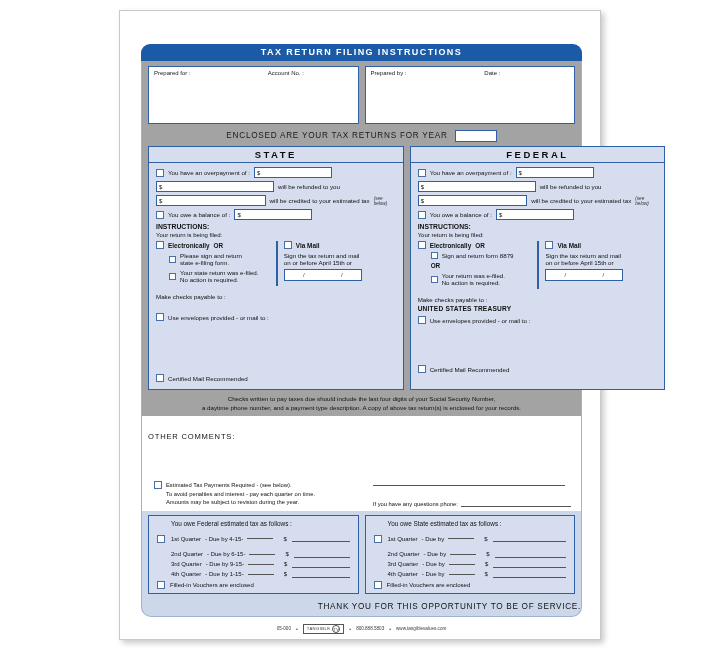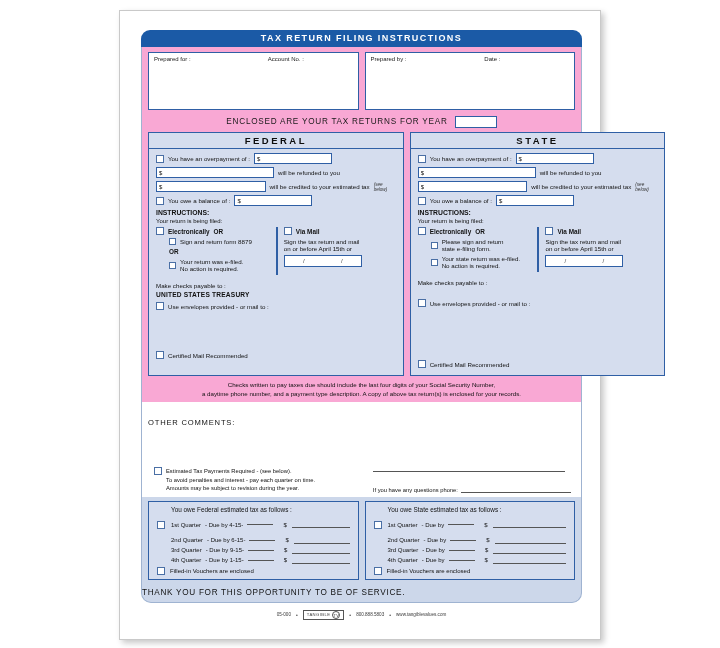--- a/index.html
+++ b/index.html
@@ -19,42 +19,42 @@
   .sheet {
     position: absolute;
     left: 119px; top: 10px;
     width: 482px; height: 630px;
     background: #ffffff;
     border: 1px solid #c9c9c9;
     box-shadow: 3px 3px 6px rgba(0,0,0,0.22);
   }
   .sheet-inner {
     position: absolute;
-    left: 21px; top: 19px;
+    left: 21px; top: 33px;
     width: 441px;
     height: 588px;
   }
 
   
   .hdr-bar {
     height: 17px;
     background: #1b5aa6;
     border-top-left-radius: 9px;
     border-top-right-radius: 9px;
     color: #ffffff;
     font-size: 9px;
     font-weight: bold;
     letter-spacing: 1.4px;
     text-align: center;
     line-height: 17px;
   }
 
   
   .body-box {
-    background: #f9a8d4;
+    background: #a3a3a3;
     border-left: 1px solid #9fb3d1;
     border-right: 1px solid #9fb3d1;
     padding: 5px 6px 0 6px;
   }
 
   
   .top-row { display: flex; gap: 6px; }
   .top-box {
     flex: 1;
     height: 58px;
@@ -196,21 +196,21 @@
   .q-amtline { flex: 1; border-bottom: 1px solid #555; height: 7px; margin-left: 1px; }
   .q-foot { display: flex; align-items: center; gap: 5px; margin-top: 2px; }
 
   
   .thanks {
     background: #ccd7ea;
     border: 1px solid #9fb3d1;
     border-top: none;
     border-bottom-left-radius: 10px;
     border-bottom-right-radius: 10px;
-    text-align: left;
+    text-align: right;
     font-size: 8.2px; letter-spacing: .7px; color: #111;
     padding: 4px 0 5px 0;
   }
   .imprint {
     display: flex; align-items: center; justify-content: center;
     gap: 5px; margin-top: 7px;
     font-size: 4.6px; color: #3b3b3b;
   }
   .imprint-logo {
     border: 1px solid #555; padding: 0px 3px;
@@ -248,21 +248,21 @@
         </div>
 
         <div class="enclosed-row">
           <span class="enclosed-txt">ENCLOSED ARE YOUR TAX RETURNS FOR YEAR</span>
           <span class="year-box"></span>
         </div>
 
         <div class="cols">
 
           <div class="col">
-            <div class="col-title">FEDERAL</div>
+            <div class="col-title">STATE</div>
             <div class="col-pad">
 
               <div class="line">
                 <span class="chk"></span>
                 <span class="lbl">You have an overpayment of :</span>
                 <span class="money money-mid">$</span>
               </div>
 
               <div class="line">
                 <span class="money money-wide">$</span>
@@ -286,20 +286,104 @@
 
               <div class="ef-row">
                 <div class="ef-left">
                   <div class="line">
                     <span class="chk"></span>
                     <span class="lbl-b">Electronically</span>
                     <span class="or-word">OR</span>
                   </div>
                   <div class="line sub-indent">
                     <span class="chk chk-sm"></span>
+                    <span>
+                      <span class="lbl" style="display:block">Please sign and return</span>
+                      <span class="lbl" style="display:block">state e-filing form.</span>
+                    </span>
+                  </div>
+                  <div class="line sub-indent">
+                    <span class="chk chk-sm"></span>
+                    <span>
+                      <span class="lbl" style="display:block">Your state return was e-filed.</span>
+                      <span class="lbl" style="display:block">No action is required.</span>
+                    </span>
+                  </div>
+                </div>
+
+                <div class="ef-right">
+                  <div class="line">
+                    <span class="chk"></span>
+                    <span class="lbl-b">Via Mail</span>
+                  </div>
+                  <div class="lbl">Sign the tax return and mail</div>
+                  <div class="lbl">on or before April 15th or</div>
+                  <div class="date-box">
+                    <span>/</span>
+                    <span>/</span>
+                  </div>
+                </div>
+              </div>
+
+              <div class="payable">Make checks payable to :</div>
+              <div class="payable-to">&nbsp;</div>
+
+              <div class="line">
+                <span class="chk"></span>
+                <span class="lbl">Use envelopes provided - or mail to :</span>
+              </div>
+
+              <div class="col-spacer-st"></div>
+
+              <div class="line cert-line">
+                <span class="chk"></span>
+                <span class="lbl">Certified Mail Recommended</span>
+              </div>
+            </div>
+          </div>
+
+          <div class="col">
+            <div class="col-title">FEDERAL</div>
+            <div class="col-pad">
+
+              <div class="line">
+                <span class="chk"></span>
+                <span class="lbl">You have an overpayment of :</span>
+                <span class="money money-mid">$</span>
+              </div>
+
+              <div class="line">
+                <span class="money money-wide">$</span>
+                <span class="lbl">will be refunded to you</span>
+              </div>
+
+              <div class="line">
+                <span class="money money-wide">$</span>
+                <span class="lbl">will be credited to your estimated tax</span>
+                <span class="tiny-it">(see below)</span>
+              </div>
+
+              <div class="line">
+                <span class="chk"></span>
+                <span class="lbl">You owe a balance of :</span>
+                <span class="money money-mid">$</span>
+              </div>
+
+              <div class="instr-hd">INSTRUCTIONS:</div>
+              <div class="instr-sub">Your return is being filed:</div>
+
+              <div class="ef-row">
+                <div class="ef-left">
+                  <div class="line">
+                    <span class="chk"></span>
+                    <span class="lbl-b">Electronically</span>
+                    <span class="or-word">OR</span>
+                  </div>
+                  <div class="line sub-indent">
+                    <span class="chk chk-sm"></span>
                     <span class="lbl">Sign and return form 8879</span>
                   </div>
                   <div class="line sub-indent">
                     <span class="or-word">OR</span>
                   </div>
                   <div class="line sub-indent">
                     <span class="chk chk-sm"></span>
                     <span>
                       <span class="lbl" style="display:block">Your return was e-filed.</span>
                       <span class="lbl" style="display:block">No action is required.</span>
@@ -323,104 +407,20 @@
 
               <div class="payable">Make checks payable to :</div>
               <div class="payable-to">UNITED STATES TREASURY</div>
 
               <div class="line">
                 <span class="chk"></span>
                 <span class="lbl">Use envelopes provided - or mail to :</span>
               </div>
 
               <div class="col-spacer-fed"></div>
-
-              <div class="line cert-line">
-                <span class="chk"></span>
-                <span class="lbl">Certified Mail Recommended</span>
-              </div>
-            </div>
-          </div>
-
-          <div class="col">
-            <div class="col-title">STATE</div>
-            <div class="col-pad">
-
-              <div class="line">
-                <span class="chk"></span>
-                <span class="lbl">You have an overpayment of :</span>
-                <span class="money money-mid">$</span>
-              </div>
-
-              <div class="line">
-                <span class="money money-wide">$</span>
-                <span class="lbl">will be refunded to you</span>
-              </div>
-
-              <div class="line">
-                <span class="money money-wide">$</span>
-                <span class="lbl">will be credited to your estimated tax</span>
-                <span class="tiny-it">(see below)</span>
-              </div>
-
-              <div class="line">
-                <span class="chk"></span>
-                <span class="lbl">You owe a balance of :</span>
-                <span class="money money-mid">$</span>
-              </div>
-
-              <div class="instr-hd">INSTRUCTIONS:</div>
-              <div class="instr-sub">Your return is being filed:</div>
-
-              <div class="ef-row">
-                <div class="ef-left">
-                  <div class="line">
-                    <span class="chk"></span>
-                    <span class="lbl-b">Electronically</span>
-                    <span class="or-word">OR</span>
-                  </div>
-                  <div class="line sub-indent">
-                    <span class="chk chk-sm"></span>
-                    <span>
-                      <span class="lbl" style="display:block">Please sign and return</span>
-                      <span class="lbl" style="display:block">state e-filing form.</span>
-                    </span>
-                  </div>
-                  <div class="line sub-indent">
-                    <span class="chk chk-sm"></span>
-                    <span>
-                      <span class="lbl" style="display:block">Your state return was e-filed.</span>
-                      <span class="lbl" style="display:block">No action is required.</span>
-                    </span>
-                  </div>
-                </div>
-
-                <div class="ef-right">
-                  <div class="line">
-                    <span class="chk"></span>
-                    <span class="lbl-b">Via Mail</span>
-                  </div>
-                  <div class="lbl">Sign the tax return and mail</div>
-                  <div class="lbl">on or before April 15th or</div>
-                  <div class="date-box">
-                    <span>/</span>
-                    <span>/</span>
-                  </div>
-                </div>
-              </div>
-
-              <div class="payable">Make checks payable to :</div>
-              <div class="payable-to">&nbsp;</div>
-
-              <div class="line">
-                <span class="chk"></span>
-                <span class="lbl">Use envelopes provided - or mail to :</span>
-              </div>
-
-              <div class="col-spacer-st"></div>
 
               <div class="line cert-line">
                 <span class="chk"></span>
                 <span class="lbl">Certified Mail Recommended</span>
               </div>
             </div>
           </div>
         </div>
 
         <div class="checks-note">

